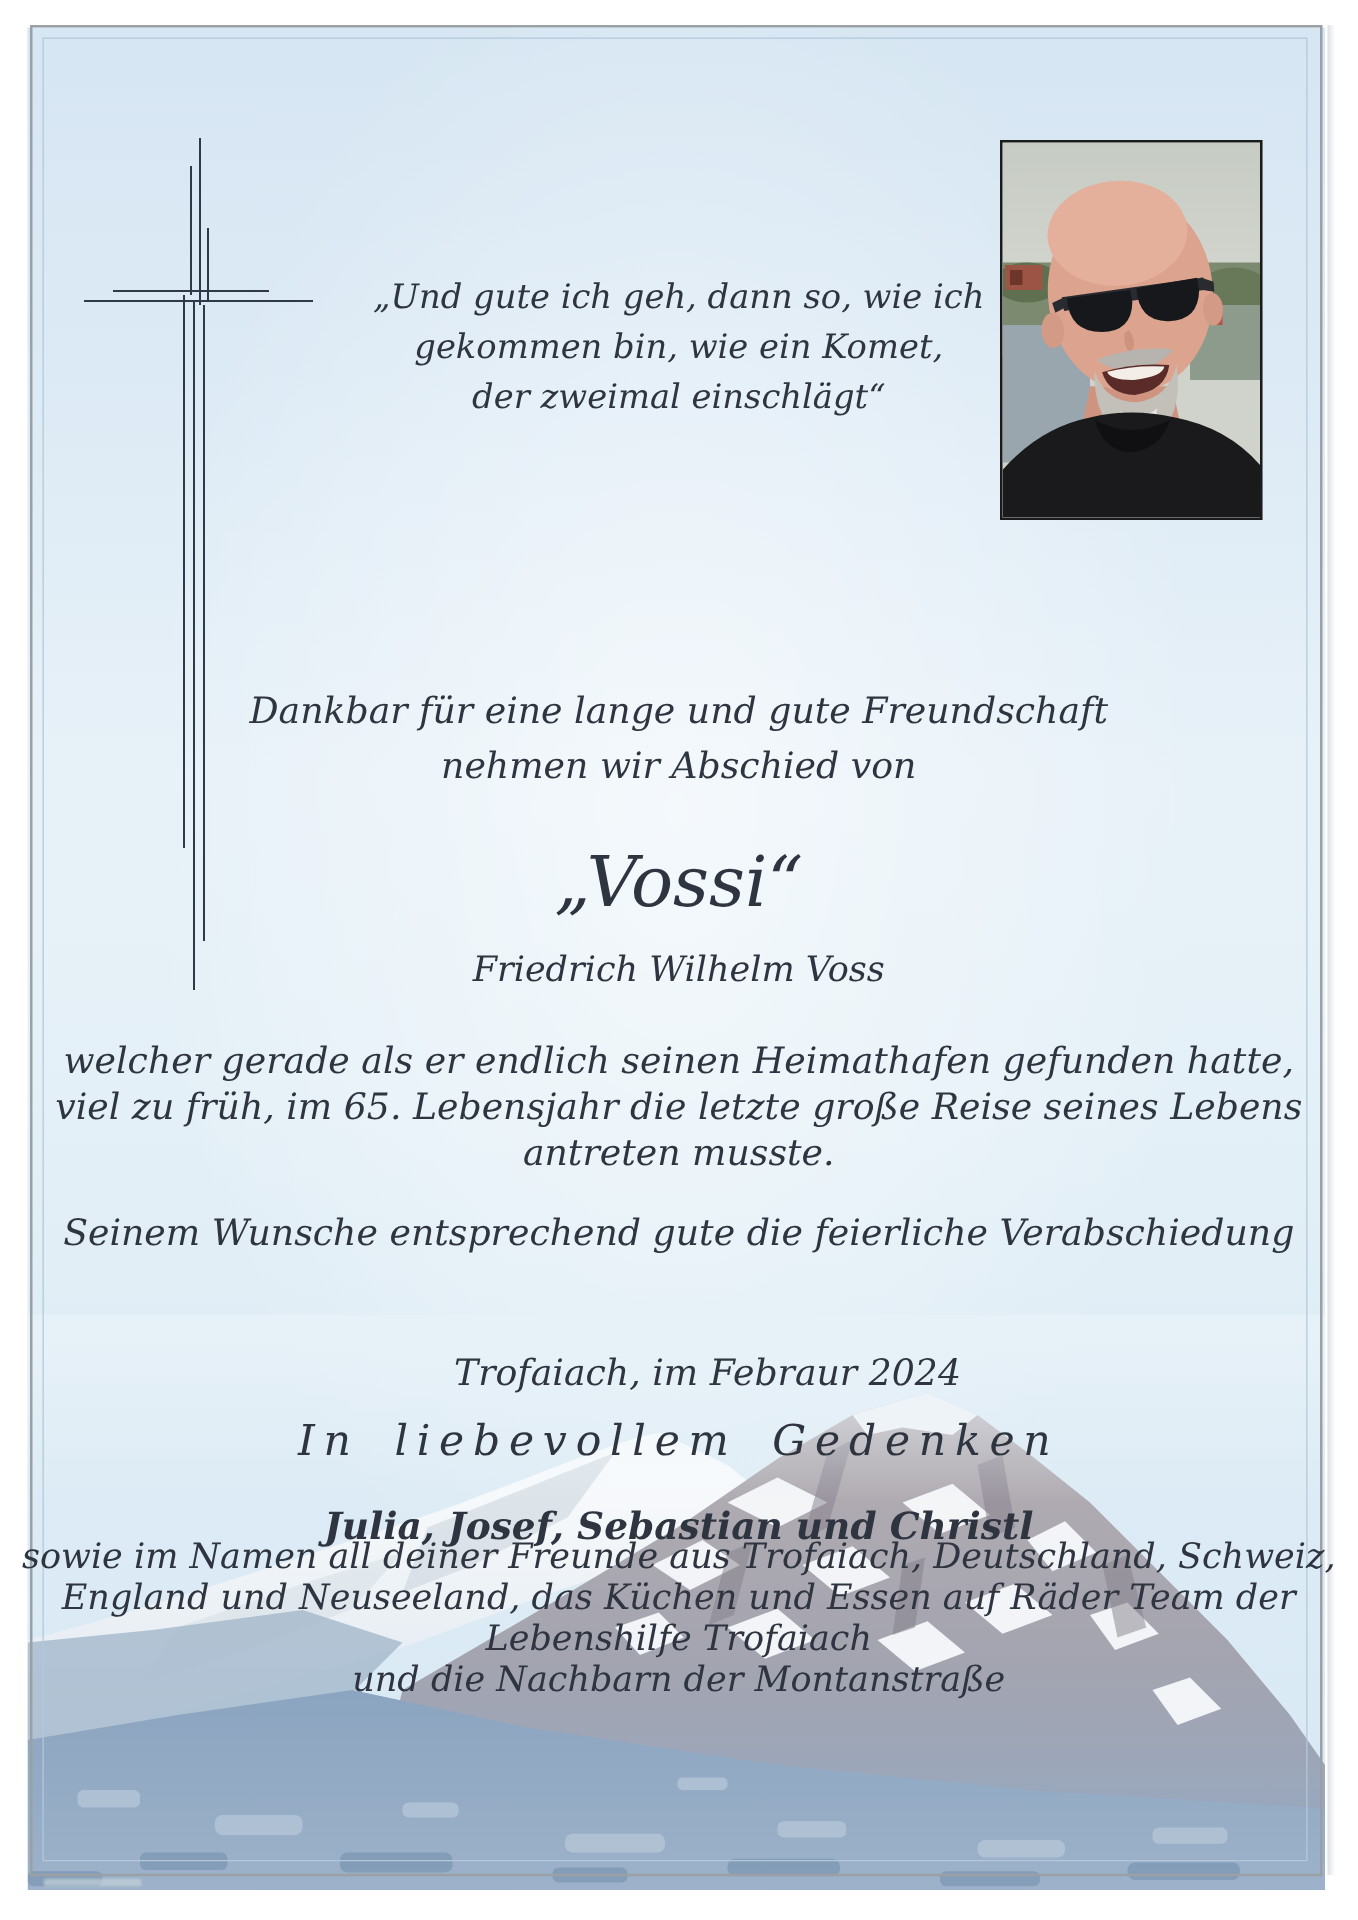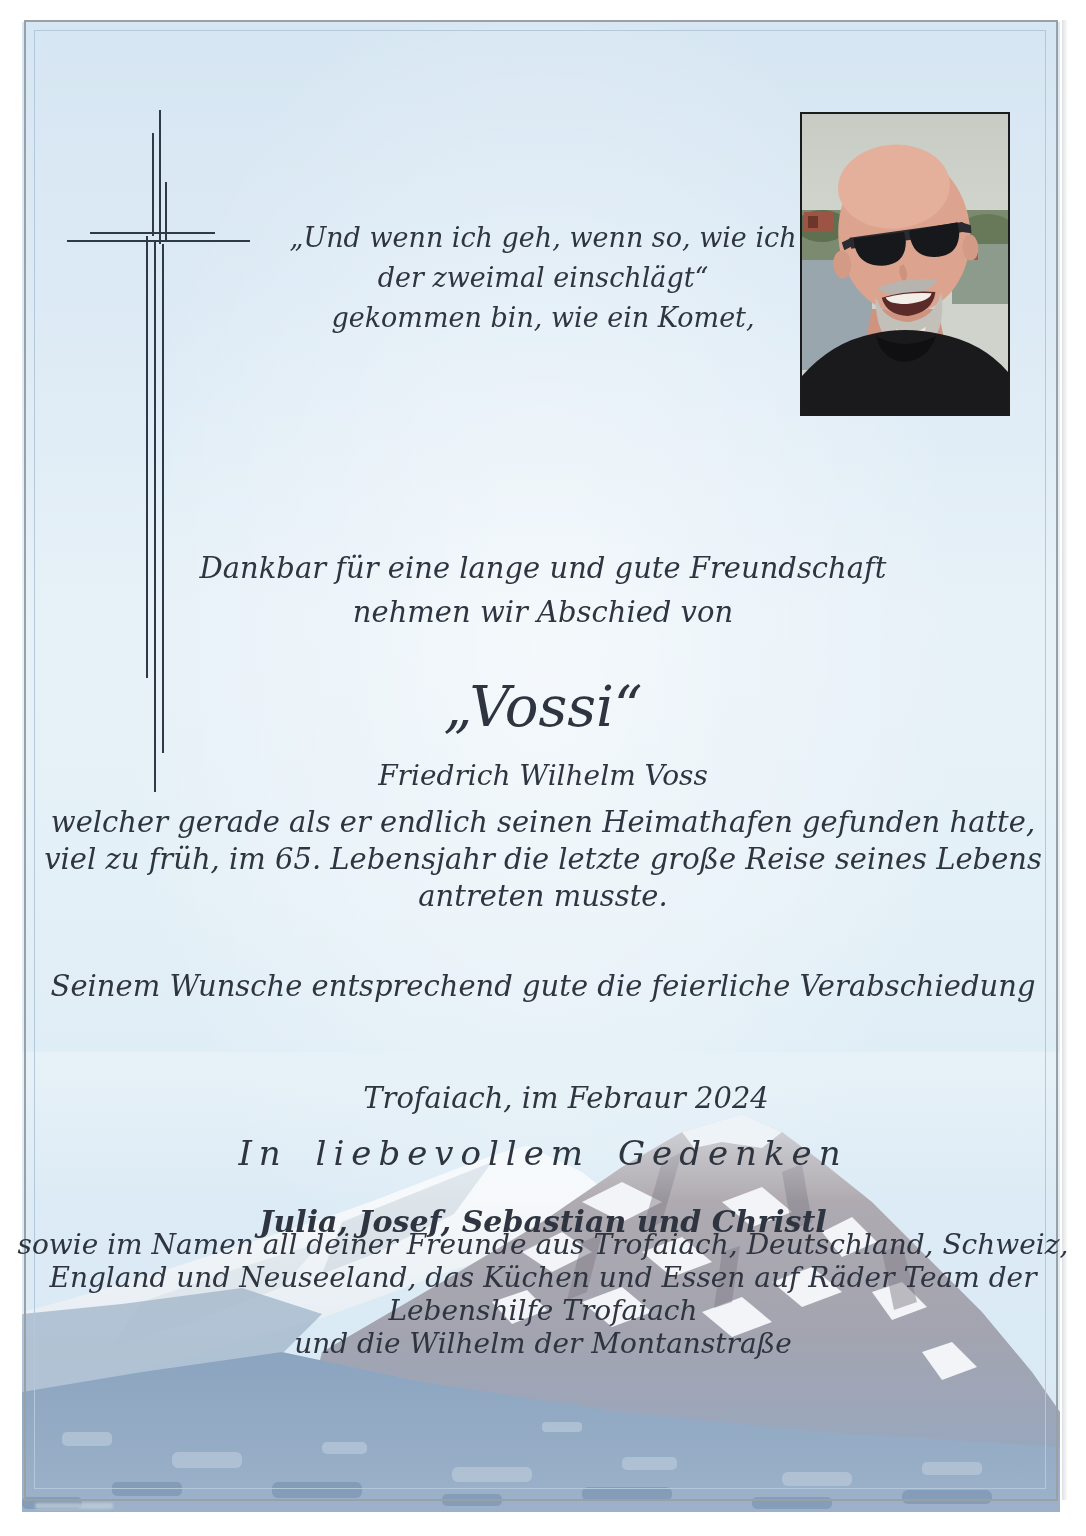--- a/index.html
+++ b/index.html
@@ -39,21 +39,21 @@
 
   .txt{
     position:absolute;left:0;width:1086px;text-align:center;
     font-family:"DejaVu Serif","Liberation Serif",serif;
     font-style:italic;color:#2f3540;
   }
   .quote{top:218px;font-size:27px;line-height:40px;}
   .intro{top:546px;font-size:29px;line-height:44px;text-align:center;}
   .nickname{top:676px;font-size:56px;line-height:62px;}
   .fullname{top:752px;font-size:28px;line-height:48px;}
-  .obituary{top:804px;font-size:29px;line-height:37px;}
+  .obituary{top:830px;font-size:29px;line-height:37px;}
   .farewell{top:968px;font-size:29px;line-height:37px;}
   .placedate{top:1080px;font-size:29px;line-height:36px;margin-left:23px;}
   .remembrance{top:1132px;font-size:34px;line-height:42px;letter-spacing:7px;word-spacing:10px;}
   .family{top:1203px;font-size:30px;line-height:38px;font-weight:bold;}
   .friends{top:1228px;font-size:28px;line-height:33px;}
   .print-mark{
     position:absolute;left:35px;top:1503px;width:78px;height:6px;
     background:#c7d3da;opacity:.65;filter:blur(1px);border-radius:2px;
   }
 </style>
@@ -208,23 +208,23 @@
         <path d="M70,180 Q66,222 92,236 Q102,240 114,236 Q138,224 136,180 Q128,206 102,208 Q76,206 70,180 Z" fill="#c3bfb9"></path>
         <path d="M88,214 Q102,224 118,214 L114,232 Q102,238 92,232 Z" fill="#e8e5df"></path>
       </g>
 
       <path d="M0,262 Q30,228 70,220 Q102,212 138,220 Q180,228 206,258 L206,300 L0,300 Z" fill="#1a1a1c"></path>
       <path d="M74,222 Q102,238 134,222 Q126,246 102,248 Q80,246 74,222 Z" fill="#101012"></path>
     </svg>
   </div>
 
   <div class="txt quote">
-    <div>„Und wenn ich geh, wenn so, wie ich</div>
+    <div>„Und gute ich geh, dann so, wie ich</div>
+    <div>gekommen bin, wie ein Komet,</div>
     <div>der zweimal einschlägt“</div>
-    <div>gekommen bin, wie ein Komet,</div>
   </div>
 
   <div class="txt intro">
     <div>Dankbar für eine lange und gute Freundschaft</div>
     <div>nehmen wir Abschied von</div>
   </div>
 
   <div class="txt nickname">„Vossi“</div>
   <div class="txt fullname">Friedrich Wilhelm Voss</div>
 
@@ -240,17 +240,17 @@
 
   <div class="txt placedate">Trofaiach, im Febraur 2024</div>
 
   <div class="txt remembrance">In liebevollem Gedenken</div>
 
   <div class="txt family">Julia, Josef, Sebastian und Christl</div>
 
   <div class="txt friends">
     <div>sowie im Namen all deiner Freunde aus Trofaiach, Deutschland, Schweiz,</div>
     <div>England und Neuseeland, das Küchen und Essen auf Räder Team der Lebenshilfe Trofaiach</div>
-    <div>und die Wilhelm der Montanstraße</div>
+    <div>und die Nachbarn der Montanstraße</div>
   </div>
 
   <div class="print-mark"></div>
 </div>
 
 </body></html>

